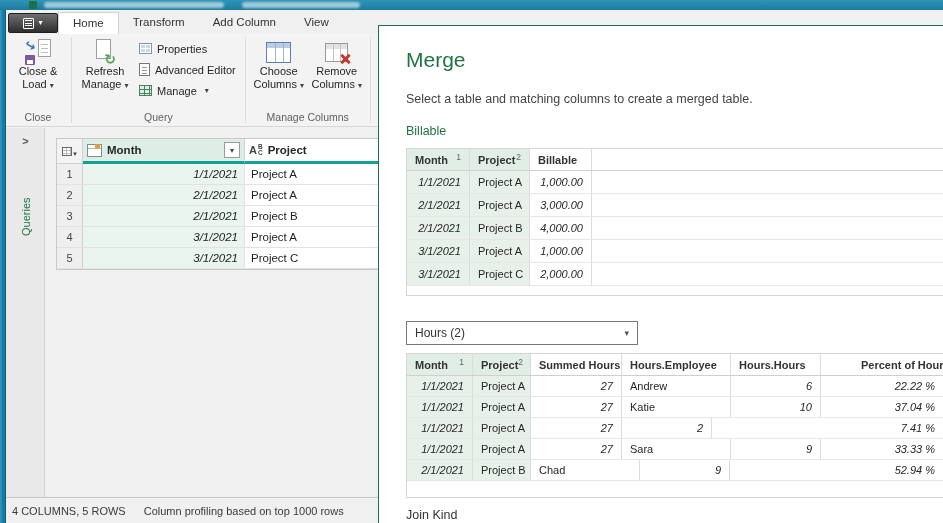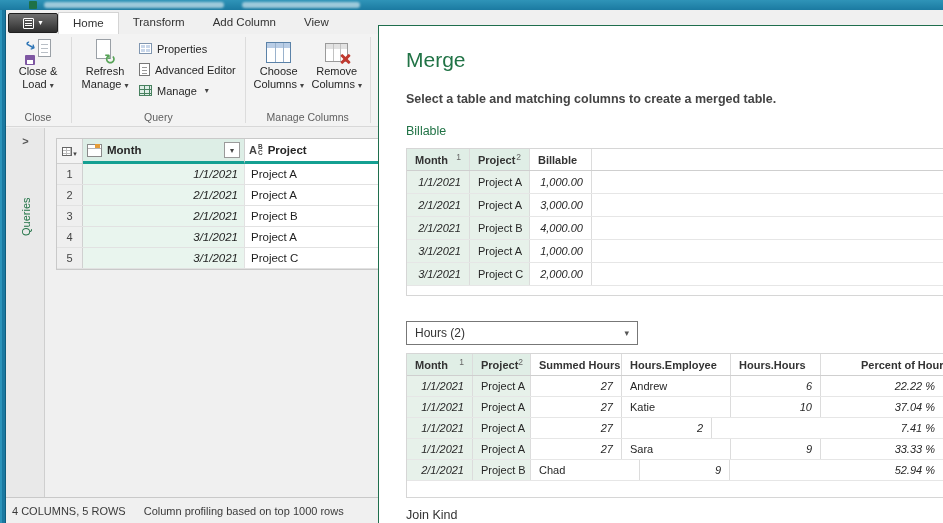--- a/index.html
+++ b/index.html
@@ -111,21 +111,21 @@
   .gc-month { width:162px; background:#e9f5ee; font-style:italic; text-align:right; padding-right:6px; }
   .gc-project { flex:1; background:#fff; padding-left:6px; }
 
   .statusbar { position:absolute; left:0; right:0; bottom:0; height:26px; background:#f0f0f0; border-top:1px solid #c9c9c9;
     display:flex; align-items:center; gap:18px; padding-left:6px; font-size:11px; color:#3a3a3a; }
 
   
   .dialog { position:absolute; left:378px; top:25px; width:565px; height:498px; background:#fff;
     border:1px solid #1f6e4d; border-right:none; border-bottom:none; z-index:10; }
   .d-title { position:absolute; left:27px; top:22px; font-size:21px; color:#217346; font-weight:400; }
-  .d-sub { position:absolute; left:27px; top:66px; font-size:12.5px; color:#444;font-weight:bold; }
+  .d-sub { position:absolute; left:27px; top:66px; font-size:12.5px; color:#444; }
   .d-label { position:absolute; left:27px; top:98px; font-size:12.5px; color:#217346; }
   .d-joinkind { position:absolute; left:27px; top:482px; font-size:12.5px; color:#333; }
 
   .d-table { position:absolute; left:27px; width:538px; border:1px solid #d6d6d6; background:#fff; }
   .bt { top:122px; height:148px; }
   .ht { top:327px; height:145px; }
   .dt-row { display:flex; border-bottom:1px solid #e6e6e6; }
   .dt-head { border-bottom:1px solid #cfcfcf; }
   .bt .dt-row { height:23px; } .ht .dt-row { height:21px; }
   .bt .dt-head, .ht .dt-head { height:22px; }

